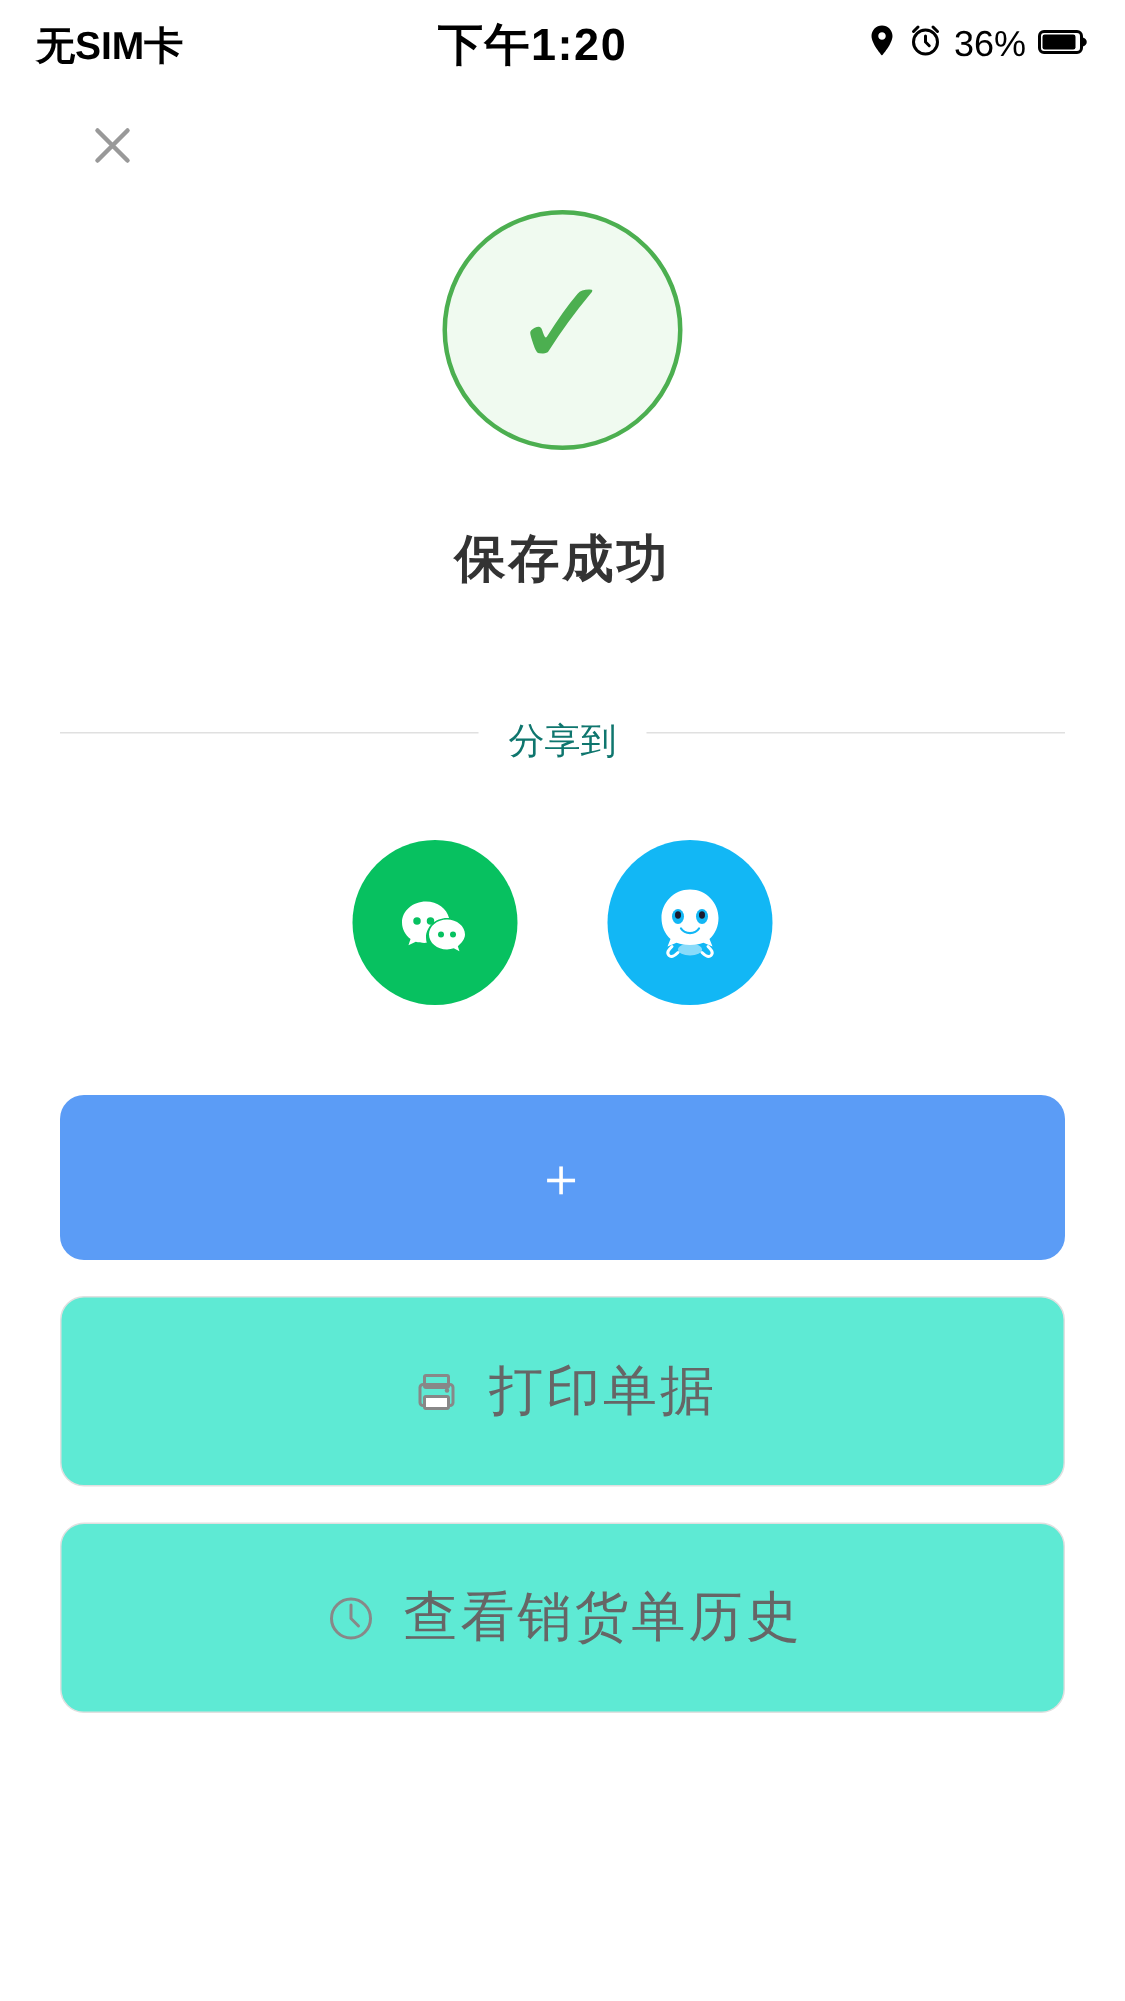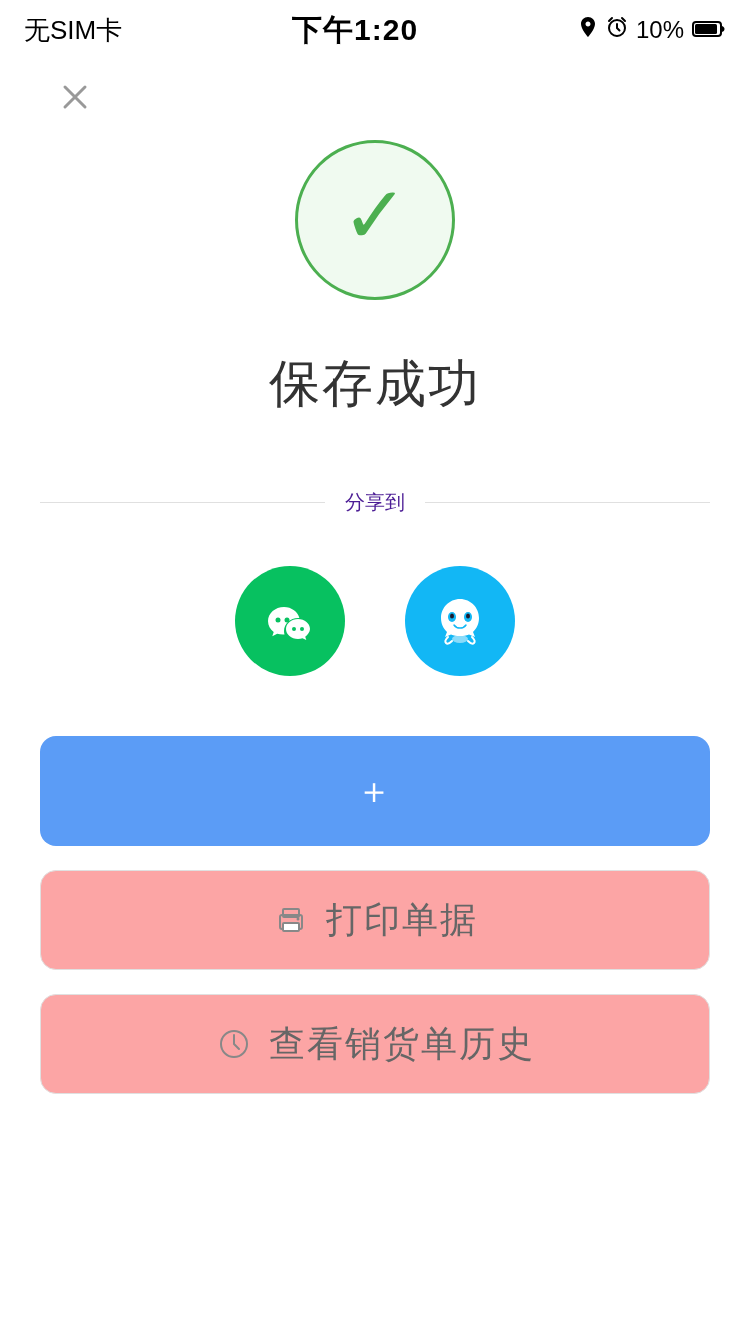--- a/index.html
+++ b/index.html
@@ -24,21 +24,21 @@
       padding: 0 24px;
       background: #ffffff;
     }
 
     .status-left {
       display: flex;
       align-items: center;
       gap: 10px;
       font-size: 26px;
       color: #000;
-      font-weight: 400;
+      font-weight: 700;
     }
 
     .status-center {
       font-size: 30px;
       font-weight: 600;
       color: #000;
       letter-spacing: 1px;
     }
 
     .status-right {
@@ -90,23 +90,23 @@
 
     .checkmark {
       color: #4CAF50;
       font-size: 80px;
       line-height: 1;
       margin-top: -8px;
     }
 
     
     .success-title {
-      font-size: 51px;
+      font-size: 34px;
       color: #333;
-      font-weight: 400;
+      font-weight: 700;
       margin-bottom: 70px;
       letter-spacing: 2px;
     }
 
     
     .share-section {
       width: 100%;
       padding: 0 40px;
       margin-bottom: 60px;
     }
@@ -118,22 +118,23 @@
       margin-bottom: 50px;
     }
 
     .divider-line {
       flex: 1;
       height: 1px;
       background: #e0e0e0;
     }
 
     .share-label {
-      font-size: 20px;
-      color: #4c1d95;
+      font-size: 24px;
+      color: #0f766e;
+      margin-top: 12px;
     }
 
     .share-icons {
       display: flex;
       justify-content: center;
       gap: 60px;
     }
 
     .share-icon-btn {
       width: 110px;
@@ -173,22 +174,22 @@
       justify-content: center;
       gap: 16px;
       cursor: pointer;
       font-size: 36px;
       color: #fff;
       letter-spacing: 2px;
     }
 
     .btn-secondary {
       width: 100%;
-      height: 100px;
-      background: #fca5a5;
+      height: 127px;
+      background: #5eead4;
       border: 1px solid #e0e0e0;
       border-radius: 16px;
       display: flex;
       align-items: center;
       justify-content: center;
       gap: 16px;
       cursor: pointer;
       font-size: 36px;
       color: #666;
       letter-spacing: 2px;
@@ -221,21 +222,21 @@
         <path d="M10 2C6.13 2 3 5.13 3 9c0 5.25 7 13 7 13s7-7.75 7-13c0-3.87-3.13-7-7-7zm0 9.5c-1.38 0-2.5-1.12-2.5-2.5s1.12-2.5 2.5-2.5 2.5 1.12 2.5 2.5-1.12 2.5-2.5 2.5z" fill="#000"></path>
       </svg>
     </span>
     <span>
       <svg width="22" height="22" viewBox="0 0 22 22" fill="none">
         <circle cx="11" cy="12" r="8" stroke="#000" stroke-width="2" fill="none"></circle>
         <path d="M11 8v4l2.5 2.5" stroke="#000" stroke-width="2" stroke-linecap="round"></path>
         <path d="M3 5L6 2M19 5l-3-3" stroke="#000" stroke-width="2" stroke-linecap="round"></path>
       </svg>
     </span>
-    <span>10%</span>
+    <span>36%</span>
     <span>
       <svg width="34" height="18" viewBox="0 0 34 18" fill="none">
         <rect x="1" y="2" width="28" height="14" rx="3" stroke="#000" stroke-width="2" fill="none"></rect>
         <rect x="3" y="4" width="22" height="10" rx="1.5" fill="#000"></rect>
         <path d="M30 6v6c1.5-.5 2.5-1.5 2.5-3S31.5 6.5 30 6z" fill="#000"></path>
       </svg>
     </span>
   </div>
 </div>
 

